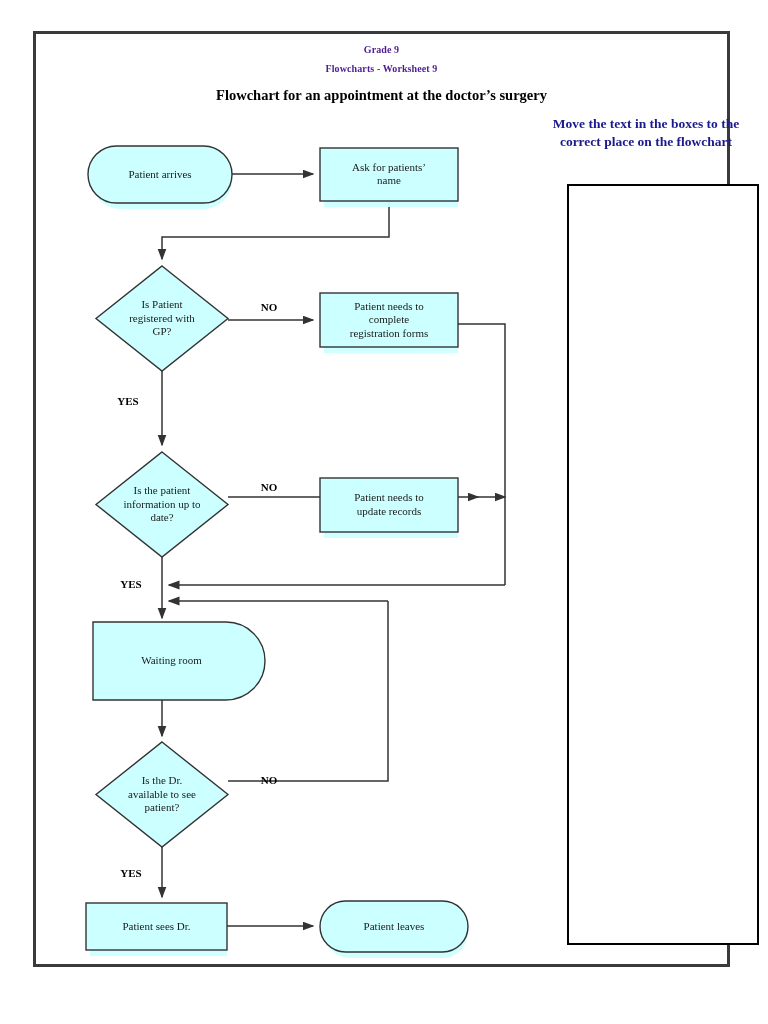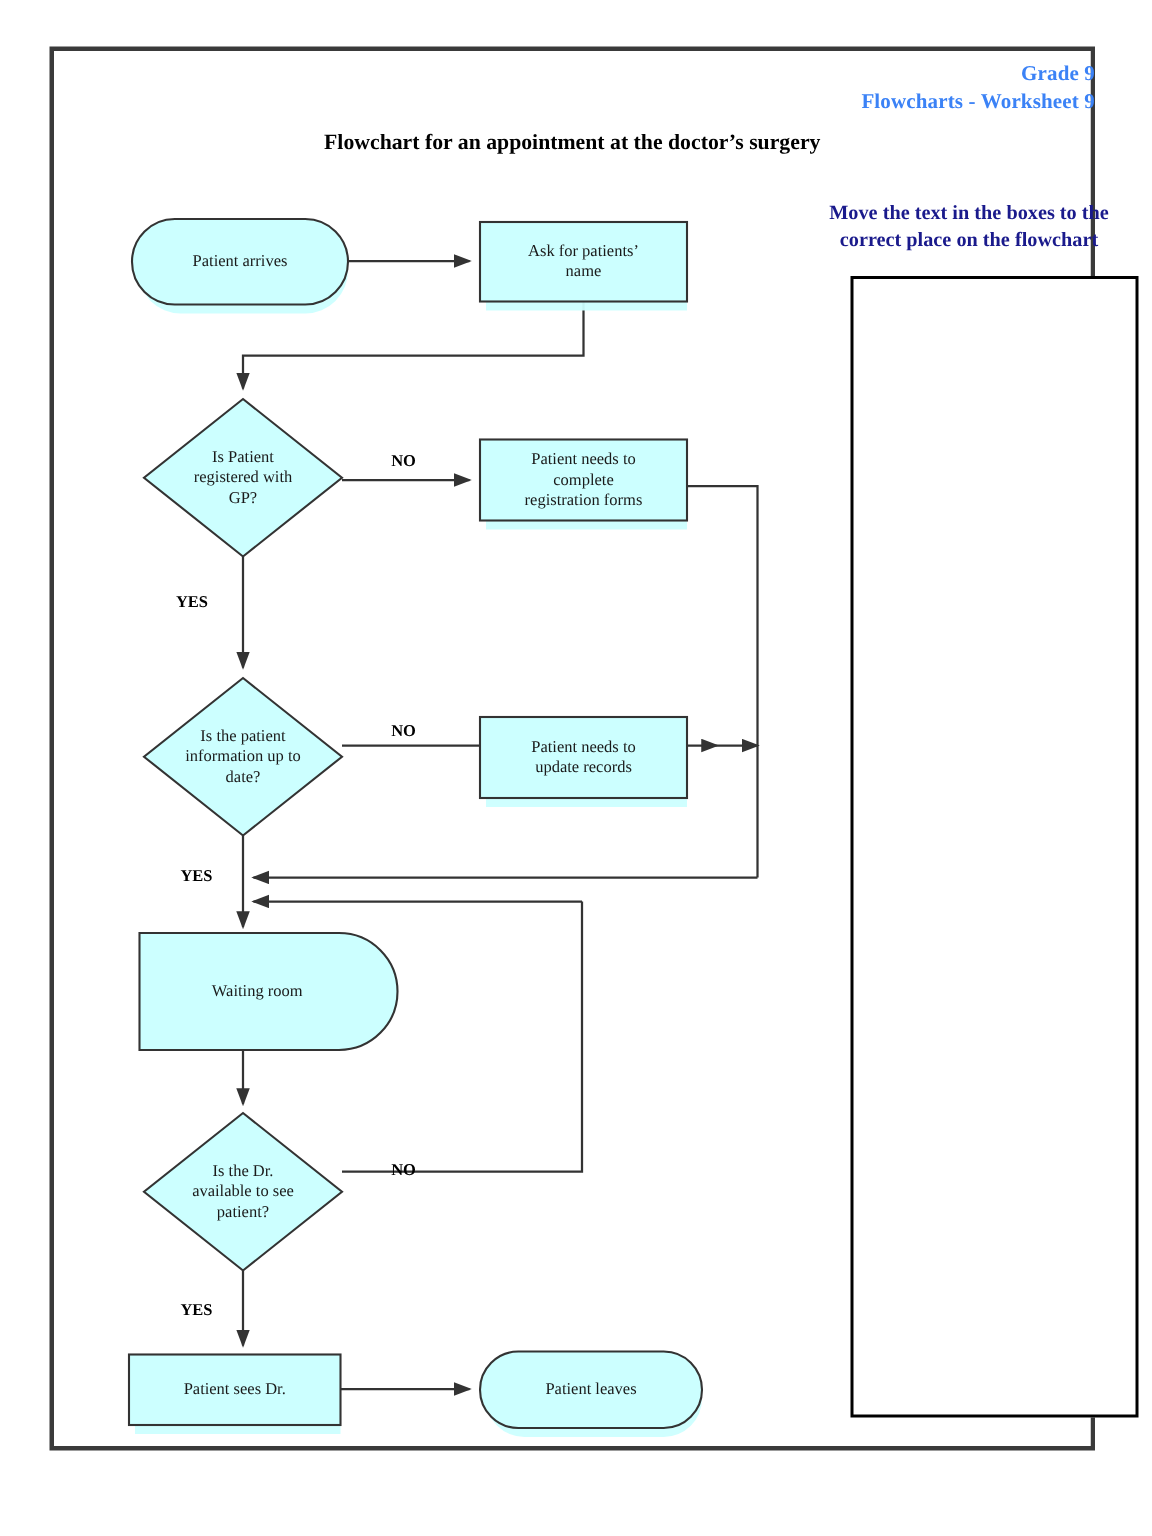--- a/index.html
+++ b/index.html
@@ -43,41 +43,40 @@
   
   #heading-block {
     position: absolute;
     left: 33px;
     top: 40px;
     width: 697px;
     text-align: center;
   }
   .title-line {
     font-weight: bold;
-    font-size: 14px;
-    color: #3b82f6;
+    font-size: 10px;
+    color: #4c1d95;
     line-height: 19px;
     letter-spacing: 0.1px;
-    text-align: right;
   }
   #subtitle {
     position: absolute;
     left: 33px;
     top: 87px;
     width: 697px;
     text-align: center;
     font-weight: bold;
     font-size: 14.5px;
     color: #000000;
   }
   
   #instruction {
     position: absolute;
     left: 548px;
-    top: 133px;
+    top: 115px;
     width: 196px;
     text-align: center;
     font-weight: bold;
     font-size: 13.5px;
     line-height: 17.5px;
     color: #1a1a8c;
   }
   
   #answer-box {
     position: absolute;

